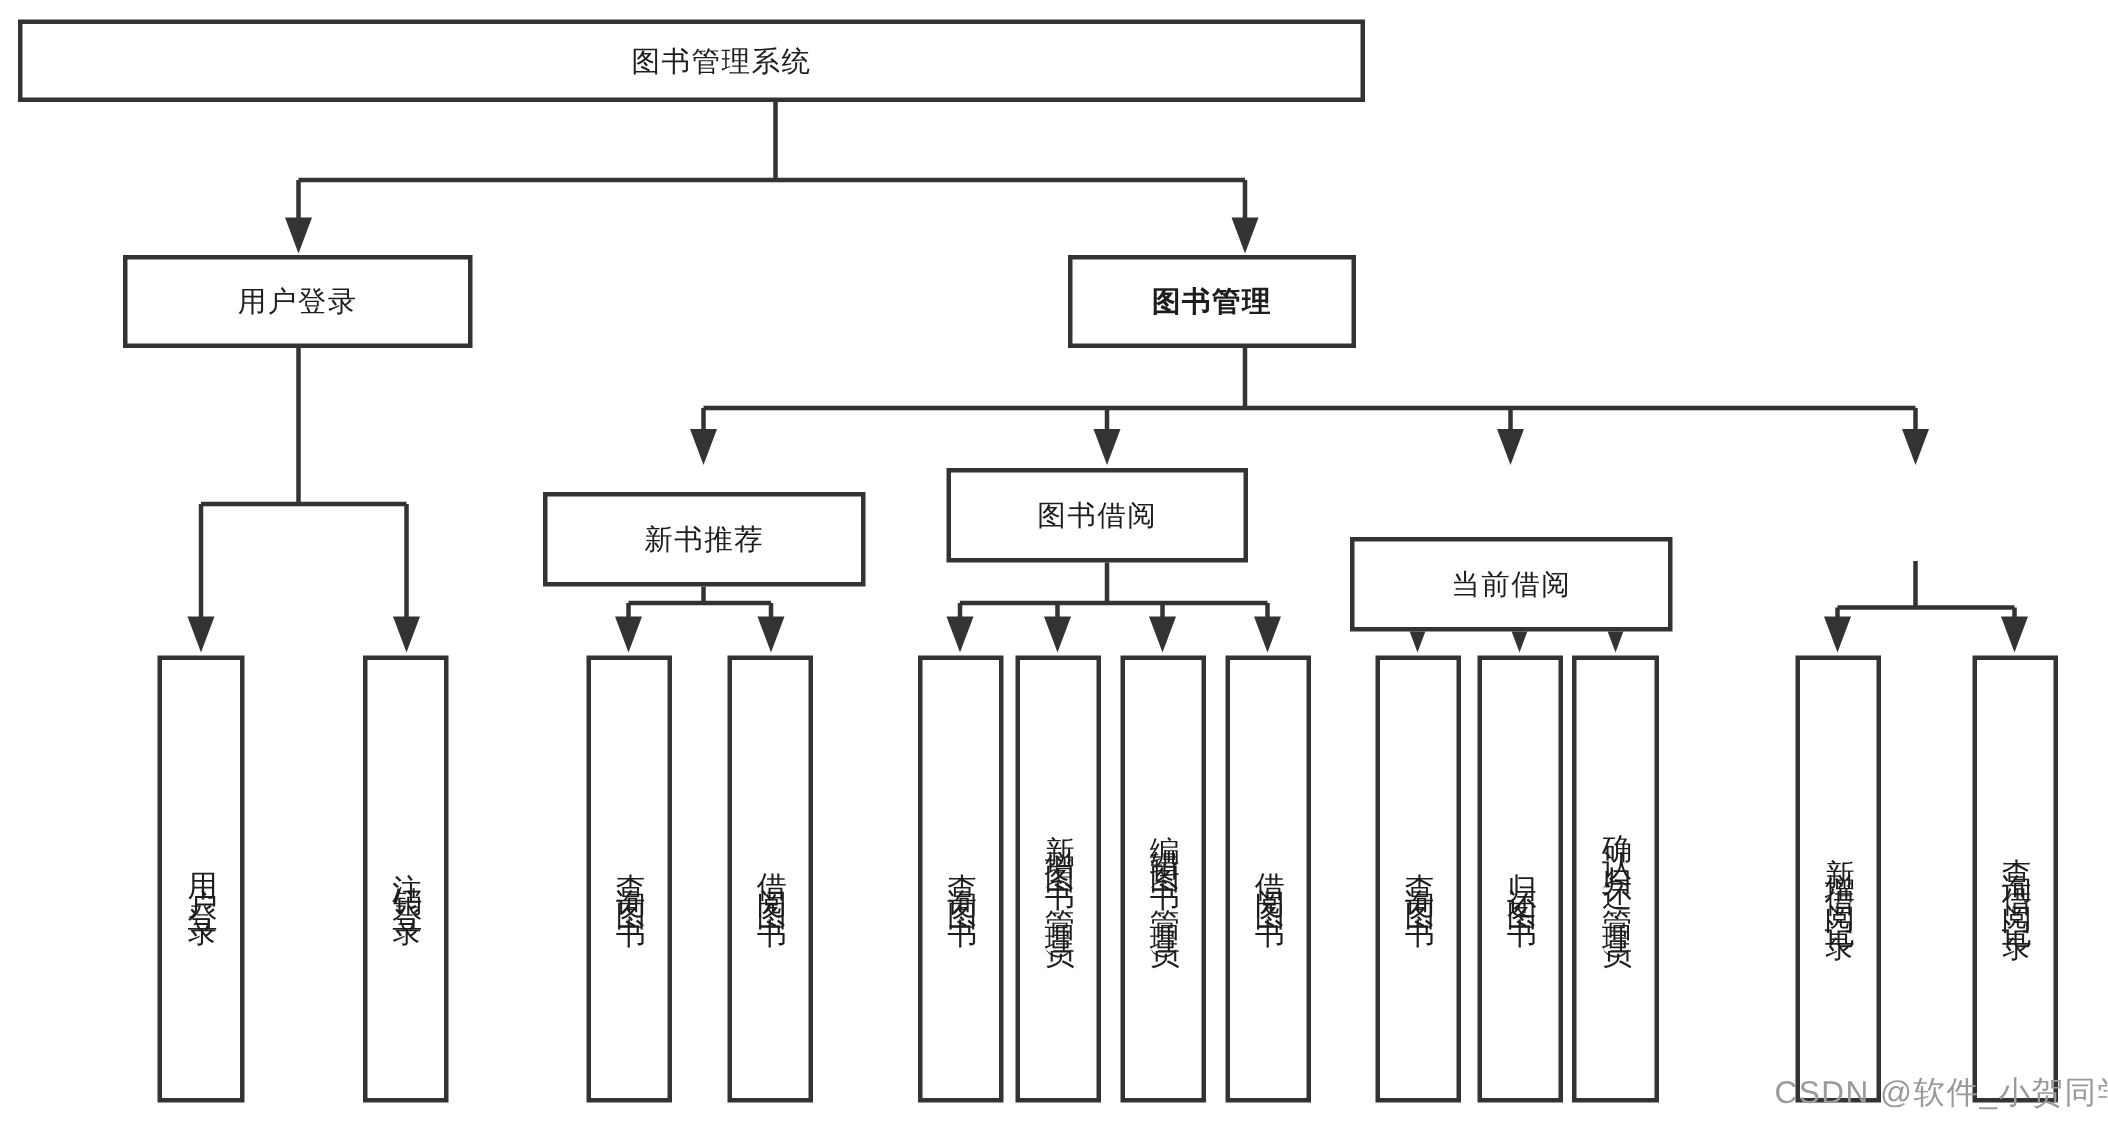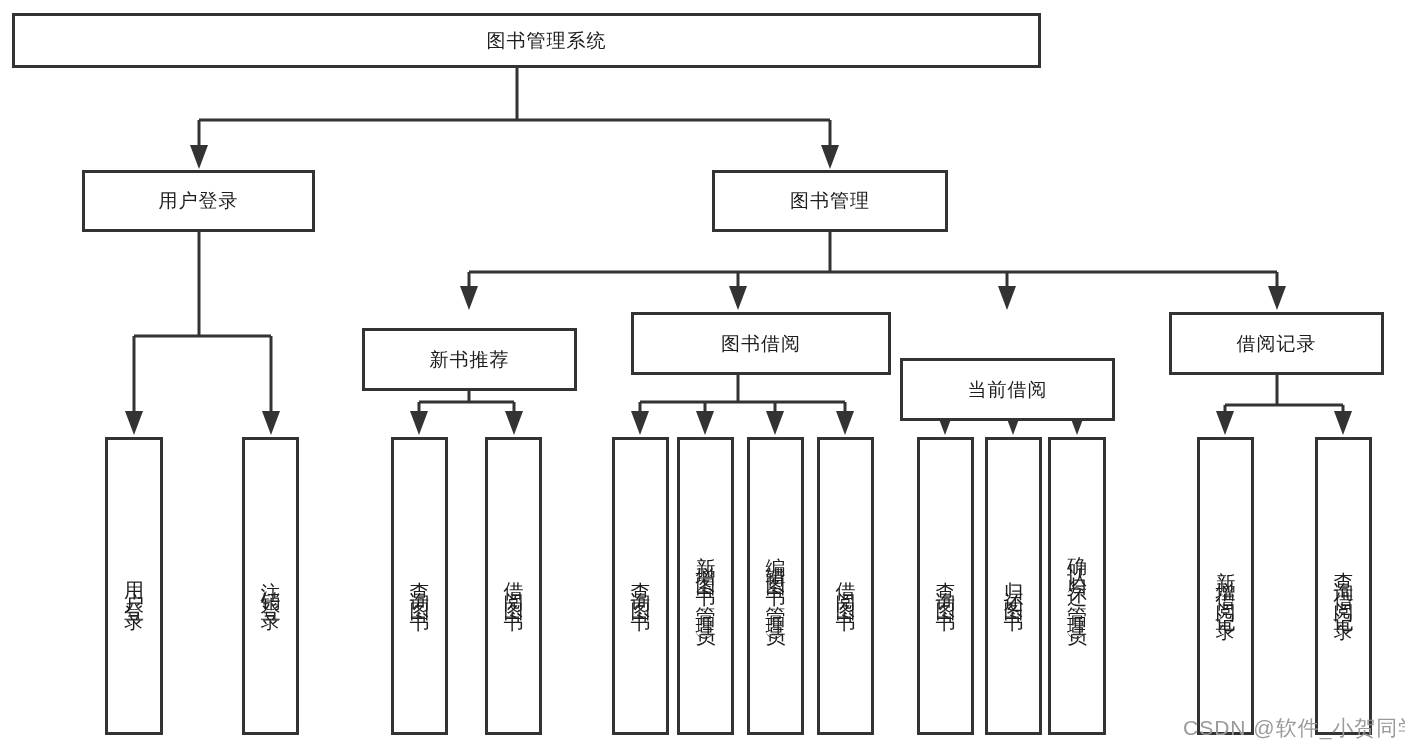--- a/index.html
+++ b/index.html
@@ -138,43 +138,40 @@
     <g>
       <line x1="1277" y1="374" x2="1277" y2="405"></line>
       <line x1="1225" y1="405" x2="1343" y2="405"></line>
       <line x1="1225" y1="405" x2="1225" y2="425"></line>
       <line x1="1343" y1="405" x2="1343" y2="425"></line>
       <polygon points="1216,411 1234,411 1225,435"></polygon>
       <polygon points="1334,411 1352,411 1343,435"></polygon>
     </g>
   </svg>
 
-  <div class="node" style="left:12px; top:13px; width:1029px; height:55px;padding-left:40px;">
+  <div class="node" style="left:12px; top:13px; width:898px; height:55px;padding-left:40px;">
     <span>图书管理系统</span>
   </div>
 
   <div class="node" style="left:82px; top:170px; width:233px; height:62px;">
     <span>用户登录</span>
   </div>
-  <div class="node" style="left:712px; top:170px; width:236px; height:62px;">
+  <div class="node" style="left:712px; top:170px; width:192px; height:62px;font-weight:bold;">
     <span>图书管理</span>
   </div>
 
   <div class="node" style="left:362px; top:328px; width:215px; height:63px;">
     <span>新书推荐</span>
   </div>
-  <div class="node" style="left:631px; top:312px; width:260px; height:63px;">
+  <div class="node" style="left:631px; top:312px; width:201px; height:63px;">
     <span>图书借阅</span>
   </div>
   <div class="node" style="left:900px; top:312px; width:215px; height:63px;margin-top:46px;">
     <span>当前借阅</span>
   </div>
-  <div class="node" style="left:1169px; top:312px; width:215px; height:63px;">
-    <span>借阅记录</span>
-  </div>
 
   <div class="leaf" style="left:105px; width:58px;">
     <span class="v">用户登录</span>
   </div>
   <div class="leaf" style="left:242px; width:57px;">
     <span class="v">注销登录</span>
   </div>
 
   <div class="leaf" style="left:391px; width:57px;">
     <span class="v">查询图书</span>

